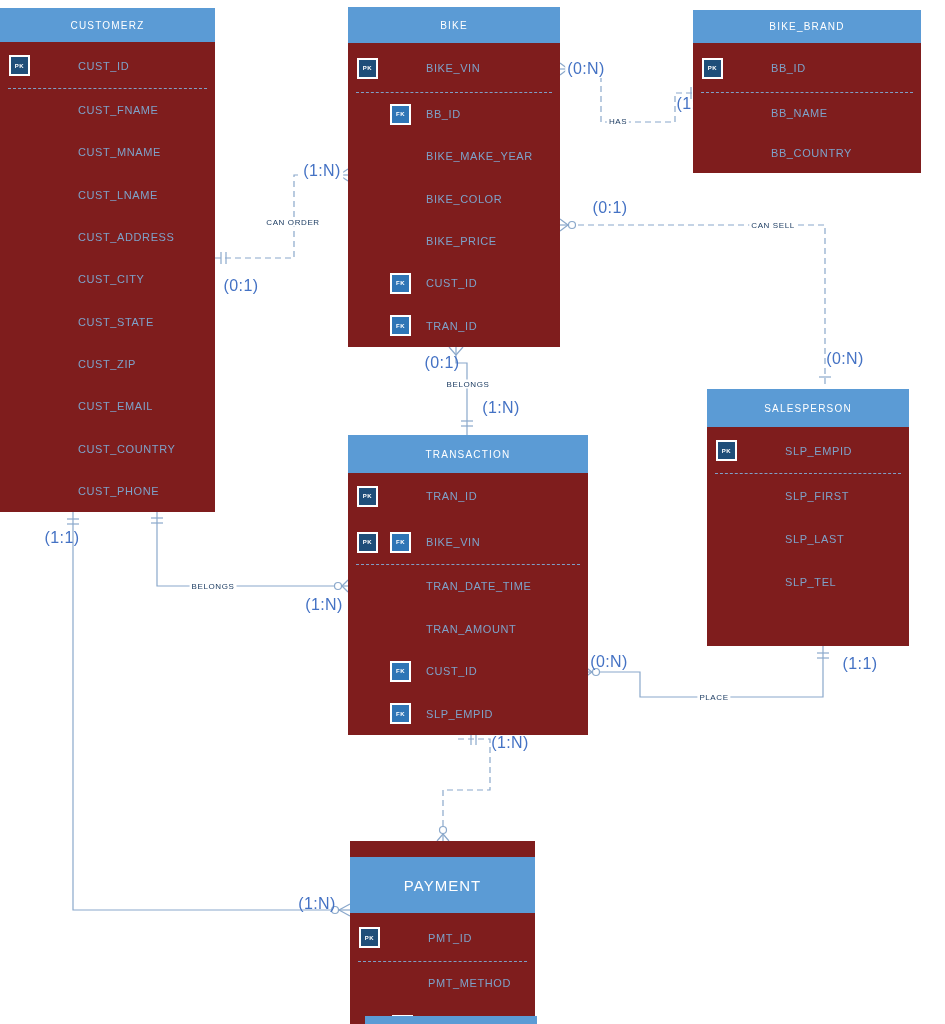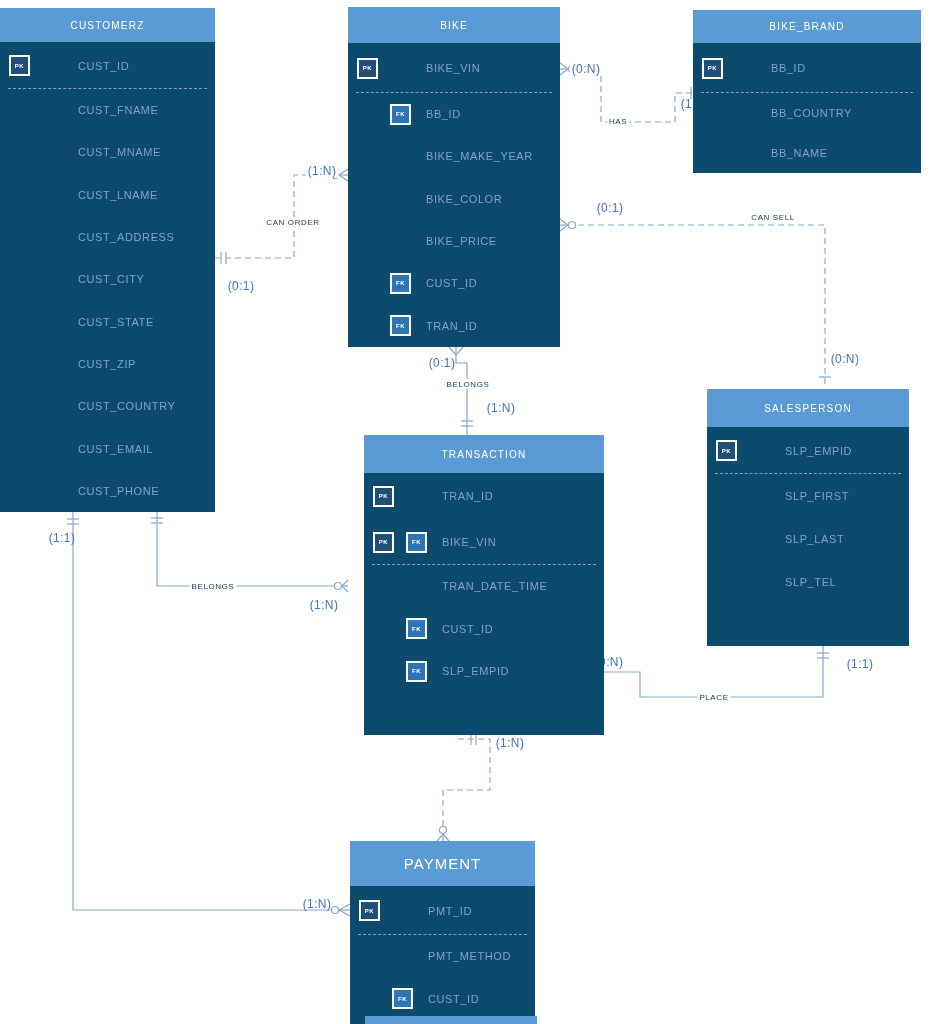--- a/index.html
+++ b/index.html
@@ -1,25 +1,25 @@
 <!DOCTYPE html>
 <html><head>
 <meta charset="utf-8">
 <style>
   html,body{margin:0;padding:0;background:#fff;}
   #canvas{
     position:relative;width:945px;height:1024px;background:#ffffff;
     overflow:hidden;font-family:"Liberation Sans",sans-serif;
   }
-  .entity{position:absolute;background:#0c4a6e;}
+  .entity{position:absolute;background:#7f1d1d;}
   .ehead{
     background:#5b9bd5;color:#ffffff;display:flex;align-items:center;justify-content:center;
     font-size:10px;letter-spacing:1.2px;height:36px;
   }
-  .ehead.lg{font-size:15px;height:45px;letter-spacing:1px;}
+  .ehead.lg{font-size:15px;height:56px;letter-spacing:1px;margin-top:16px;}
   .keysec{position:relative;}
   .keysec::after{
     content:"";position:absolute;left:8px;right:8px;bottom:0;
     border-bottom:1px dashed #7f9fc6;
   }
   .field{position:relative;display:flex;align-items:center;}
   .keysec .field{height:100%;}
   .bodysec .field{height:var(--rh);}
   .fname{
     position:absolute;left:78px;color:#7ea2c9;font-size:11px;letter-spacing:0.6px;white-space:nowrap;
@@ -31,21 +31,21 @@
   }
   .badge.pk{left:9px;background:#1f4e79;}
   .badge.fk{left:42px;background:#2e75b6;}
   svg.wires{position:absolute;left:0;top:0;}
   .rel-verb{
     position:absolute;transform:translate(-50%,-50%);
     color:#17375e;font-size:8px;letter-spacing:0.6px;background:#fff;padding:0 2px;white-space:nowrap;
   }
   .rel-card{
     position:absolute;transform:translate(-50%,-50%);
-    color:#4472c4;font-size:12px;letter-spacing:0.4px;white-space:nowrap;
+    color:#4472c4;font-size:16px;letter-spacing:0.4px;white-space:nowrap;
   }
   .rel-card.onln{background:#fff;padding:0 2px;}
   .cutoff{position:absolute;background:#5b9bd5;}
 </style>
 </head>
 <body>
 
 <div id="canvas">
 
   <svg class="wires" width="945" height="1024" viewBox="0 0 945 1024" fill="none" stroke="#8aa8cb" stroke-width="1.2">
@@ -130,21 +130,21 @@
   </svg>
 
   <div class="rel-verb" style="left:293px;top:222px">CAN ORDER</div>
   <div class="rel-card" style="left:241px;top:286px">(0:1)</div>
   <div class="rel-card onln" style="left:322px;top:171px">(1:N)</div>
 
   <div class="rel-verb" style="left:618px;top:121px">HAS</div>
   <div class="rel-card onln" style="left:586px;top:69px">(0:N)</div>
   <div class="rel-card" style="left:694px;top:104px">(1:1)</div>
 
-  <div class="rel-verb" style="left:773px;top:217px">CAN SELL</div>
+  <div class="rel-verb" style="left:773px;top:225px">CAN SELL</div>
   <div class="rel-card" style="left:610px;top:208px">(0:1)</div>
   <div class="rel-card" style="left:845px;top:359px">(0:N)</div>
 
   <div class="rel-verb" style="left:468px;top:384px">BELONGS</div>
   <div class="rel-card" style="left:442px;top:363px">(0:1)</div>
   <div class="rel-card" style="left:501px;top:408px">(1:N)</div>
 
   <div class="rel-verb" style="left:213px;top:586px">BELONGS</div>
   <div class="rel-card" style="left:324px;top:605px">(1:N)</div>
 
@@ -181,24 +181,24 @@
       <div class="field">
           <span class="fname">CUST_CITY</span>
         </div>
       <div class="field">
           <span class="fname">CUST_STATE</span>
         </div>
       <div class="field">
           <span class="fname">CUST_ZIP</span>
         </div>
       <div class="field">
+          <span class="fname">CUST_EMAIL</span>
+        </div>
+      <div class="field">
           <span class="fname">CUST_COUNTRY</span>
-        </div>
-      <div class="field">
-          <span class="fname">CUST_EMAIL</span>
         </div>
       <div class="field">
           <span class="fname">CUST_PHONE</span>
         </div>
     </div>
   </div>
 
   <div class="entity" style="left:348px;top:7px;width:212px;height:340px;--rh:42.3px">
     <div class="ehead">BIKE</div>
     <div class="keysec" style="height:50px">
@@ -235,46 +235,49 @@
   <div class="entity" style="left:693px;top:10px;width:228px;height:163px;--rh:40px">
     <div class="ehead" style="height:33px">BIKE_BRAND</div>
     <div class="keysec" style="height:50px">
       <div class="field">
         <span class="badge pk">PK</span>
         <span class="fname">BB_ID</span>
       </div>
     </div>
     <div class="bodysec">
       <div class="field">
+          <span class="fname">BB_NAME</span>
+        </div>
+      <div class="field">
           <span class="fname">BB_COUNTRY</span>
         </div>
-      <div class="field">
-          <span class="fname">BB_NAME</span>
-        </div>
-    </div>
-  </div>
-
-  <div class="entity" style="left:364px;top:435px;width:240px;height:300px;--rh:42.5px">
+    </div>
+  </div>
+
+  <div class="entity" style="left:348px;top:435px;width:240px;height:300px;--rh:42.5px">
     <div class="ehead" style="height:38px">TRANSACTION</div>
     <div class="keysec" style="height:92px">
       <div class="field" style="height:46px">
         <span class="badge pk">PK</span>
         <span class="fname">TRAN_ID</span>
       </div>
       <div class="field" style="height:46px">
         <span class="badge pk">PK</span>
         <span class="badge fk">FK</span>
         <span class="fname">BIKE_VIN</span>
       </div>
     </div>
     <div class="bodysec">
       <div class="field">
           <span class="fname">TRAN_DATE_TIME</span>
         </div>
       <div class="field">
+          <span class="fname">TRAN_AMOUNT</span>
+        </div>
+      <div class="field">
         <span class="badge fk">FK</span>
         <span class="fname">CUST_ID</span>
       </div>
       <div class="field">
         <span class="badge fk">FK</span>
         <span class="fname">SLP_EMPID</span>
       </div>
     </div>
   </div>
 

